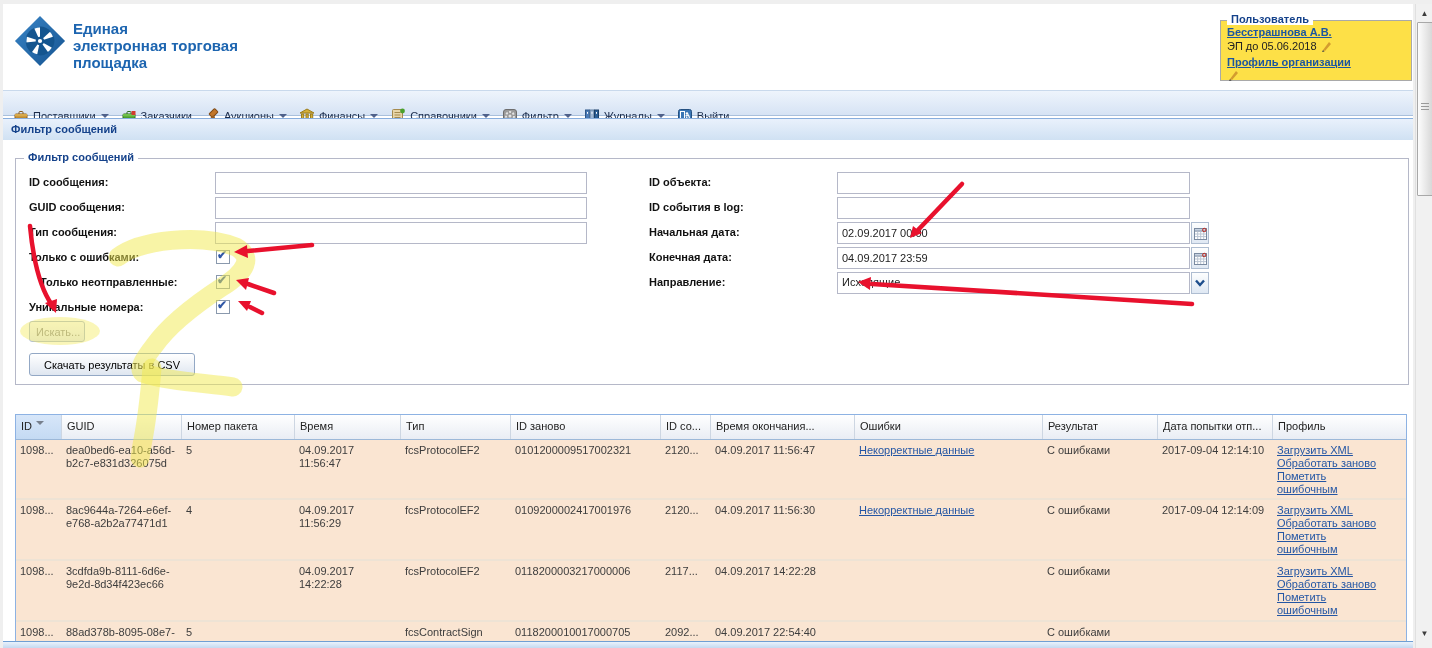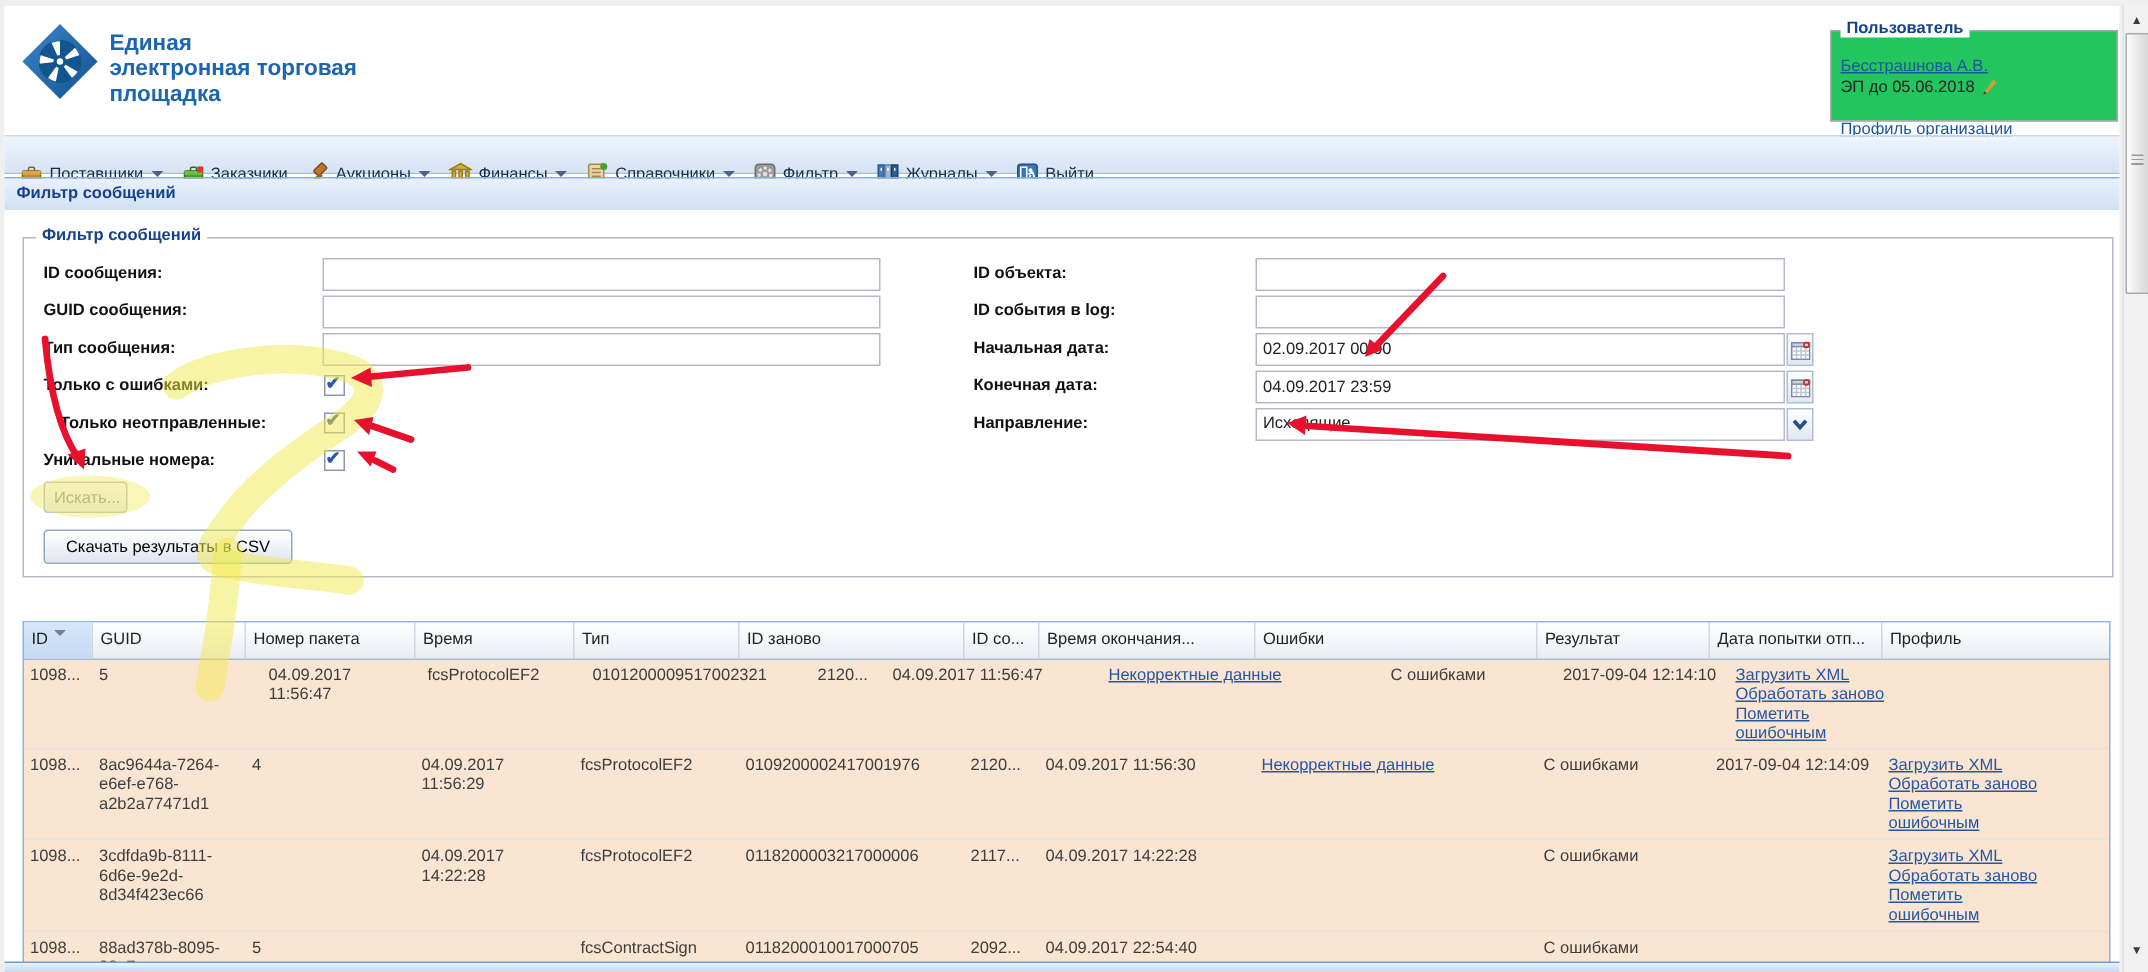--- a/index.html
+++ b/index.html
@@ -6,24 +6,24 @@
   #page{position:relative;width:1432px;height:648px;background:#efefef;overflow:hidden;
         font-family:"Liberation Sans",sans-serif;font-size:11px;color:#222;}
   .content{position:absolute;left:3px;top:4px;width:1410px;height:644px;background:#fff;}
 
   
   .brand-text{position:absolute;left:70px;top:16px;font-size:15px;font-weight:bold;
               color:#1d65b0;line-height:17px;}
   .logo{position:absolute;left:10px;top:10px;}
 
   .user-panel{position:absolute;left:1217px;top:16px;width:192px;height:61px;
-              border:1px solid #a9a9a9;background:#22c55e;padding:4px 6px;box-sizing:border-box;}
+              border:1px solid #a9a9a9;background:#fde047;padding:4px 6px;box-sizing:border-box;}
   .user-panel .legend{position:absolute;top:-8px;left:6px;background:#fff;padding:0 4px;
                       font-weight:bold;color:#15428b;}
-  .ulink{color:#1b56a0;font-weight:normal;text-decoration:underline;cursor:pointer;display:inline-block;margin-top:12px;}
+  .ulink{color:#1b56a0;font-weight:bold;text-decoration:underline;cursor:pointer;display:inline-block;}
   .uline{line-height:14px;}
 
   
   .menubar{position:absolute;left:0px;top:86px;width:1410px;height:26px;
            background:linear-gradient(#eef4fc,#d6e3f4);
            border-top:1px solid #c9d9ec;border-bottom:1px solid #a9c0dc;
            display:flex;align-items:center;padding-left:7px;box-sizing:border-box;}
   .mi{display:flex;align-items:center;gap:4px;padding:0 9px 0 3px;color:#1a2b4a;cursor:pointer;white-space:nowrap;margin-top:25px;}
   .mi .arr{width:0;height:0;border:4px solid transparent;border-top:4px solid #4f618a;margin-top:4px;margin-left:1px;}
   .mi svg{display:block;}
@@ -57,21 +57,21 @@
   .grid-title{height:21px;background:linear-gradient(#e9f2fd,#d3e2f4);border-bottom:1px solid #a7c4e7;
               color:#15428b;font-weight:bold;line-height:20px;padding-left:8px;}
   .ghead{display:flex;height:24px;background:linear-gradient(#ffffff,#e9edf4);border-bottom:1px solid #9cb8d8;}
   .hcell{box-sizing:border-box;padding:5px 5px 0;border-right:1px solid #cdd6e2;color:#222;
          white-space:nowrap;overflow:hidden;cursor:pointer;}
   .hcell.sorted{background:linear-gradient(#d7e6f9,#c4daf3);}
   .sort-arr{display:inline-block;width:0;height:0;border:4px solid transparent;border-top:4px solid #77808d;
             margin-left:4px;vertical-align:1px;}
   .grow{display:flex;background:#fae5d2;border-bottom:2px solid #eee3d5;}
   .cell{box-sizing:border-box;padding:4px 4px 0;color:#3d3d3d;line-height:13px;overflow:hidden;word-wrap:break-word;}
-  .c0{width:46px}.c1{width:102px}.c2{width:113px}.c3{width:106px}.c4{width:110px}.c5{width:150px}
+  .c0{width:46px}.c1{width:120px}.c2{width:113px}.c3{width:106px}.c4{width:110px}.c5{width:150px}
   .c6{width:50px}.c7{width:144px}.c8{width:188px}.c9{width:115px}.c10{width:115px}.c11{width:127px}
   .c3 span{display:inline-block;max-width:70px;}
   .c7,.c10{white-space:nowrap;}
   .glink{color:#2456a4;text-decoration:underline;cursor:pointer;}
   .oplink{display:block;color:#2456a4;text-decoration:underline;cursor:pointer;white-space:nowrap;}
   .oplink.wrap{white-space:normal;width:88px;}
 
   
   .bottom-strip{position:absolute;left:0;top:637px;width:1410px;height:7px;
                 background:linear-gradient(#eaf2fc,#bed5ee);border-top:1px solid #6f9ed3;}
@@ -318,20 +318,21 @@
         <div class="hcell c6">ID со...</div>
         <div class="hcell c7">Время окончания...</div>
         <div class="hcell c8">Ошибки</div>
         <div class="hcell c9">Результат</div>
         <div class="hcell c10">Дата попытки отп...</div>
         <div class="hcell c11" style="border-right:none;">Профиль</div>
       </div>
 
       <div class="grow" style="height:58px;">
         <div class="cell c0">1098...</div>
+        <div class="cell c1">dea0bed6-ea10-a56d-b2c7-e831d326075d</div>
         <div class="cell c2">5</div>
         <div class="cell c3"><span>04.09.2017 11:56:47</span></div>
         <div class="cell c4">fcsProtocolEF2</div>
         <div class="cell c5">0101200009517002321</div>
         <div class="cell c6">2120...</div>
         <div class="cell c7">04.09.2017 11:56:47</div>
         <div class="cell c8"><a class="glink">Некорректные данные</a></div>
         <div class="cell c9">С ошибками</div>
         <div class="cell c10">2017-09-04 12:14:10</div>
         <div class="cell c11">

